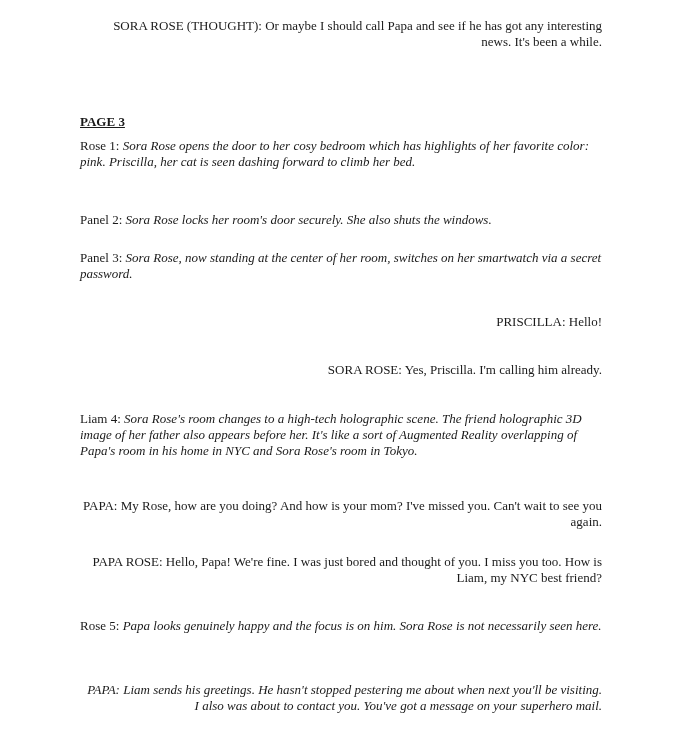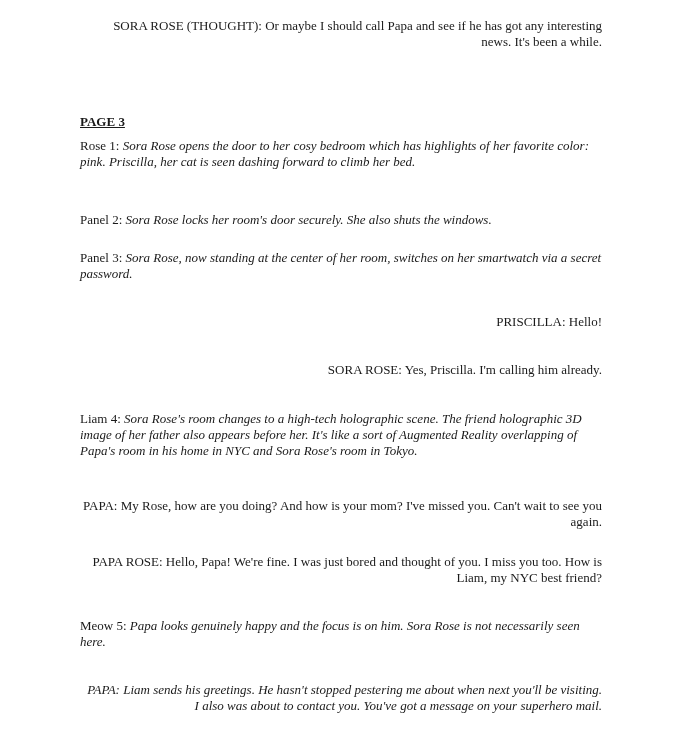--- a/index.html
+++ b/index.html
@@ -78,20 +78,20 @@
 
   <div class="block dialogue" style="top:490px;margin-top:8px;">
     <span>PAPA: My Rose, how are you doing? And how is your mom? I've missed you. Can't wait to see you again.</span>
   </div>
 
   <div class="block dialogue" style="top:554px; left:-8px; width:530px;">
     <span>PAPA ROSE: Hello, Papa! We're fine. I was just bored and thought of you. I miss you too. How is Liam, my NYC best friend?</span>
   </div>
 
   <div class="block" style="top:618px;">
-    <span>Meow 5: </span><span class="desc">Papa looks genuinely happy and the focus is on him. Sora Rose is not necessarily seen here.</span>
+    <span>Rose 5: </span><span class="desc">Papa looks genuinely happy and the focus is on him. Sora Rose is not necessarily seen here.</span>
   </div>
 
   <div class="block dialogue" style="top:682px;font-style:italic;">
     <span>PAPA: Liam sends his greetings. He hasn't stopped pestering me about when next you'll be visiting. I also was about to contact you. You've got a message on your superhero mail.</span>
   </div>
 
 </div>
 
 </body></html>

